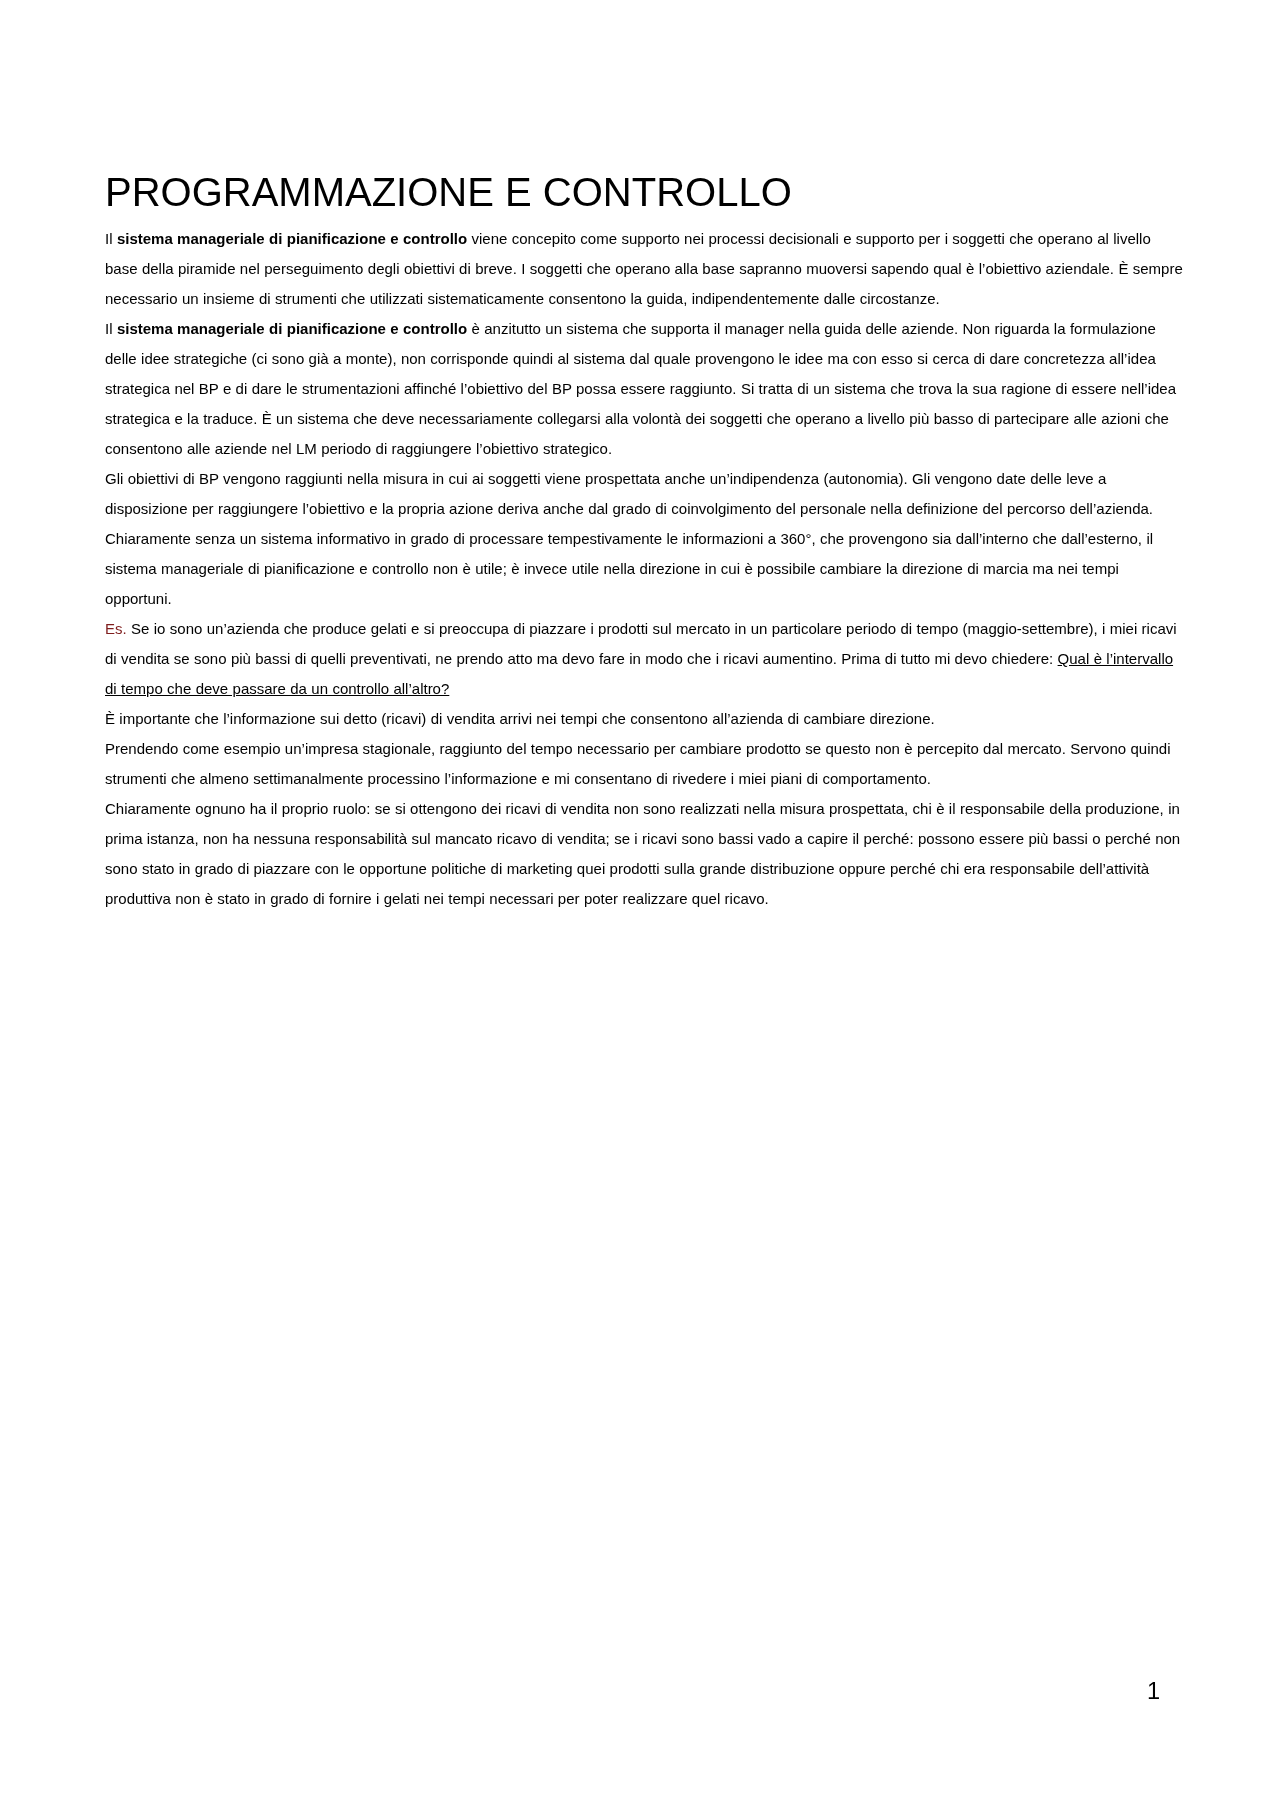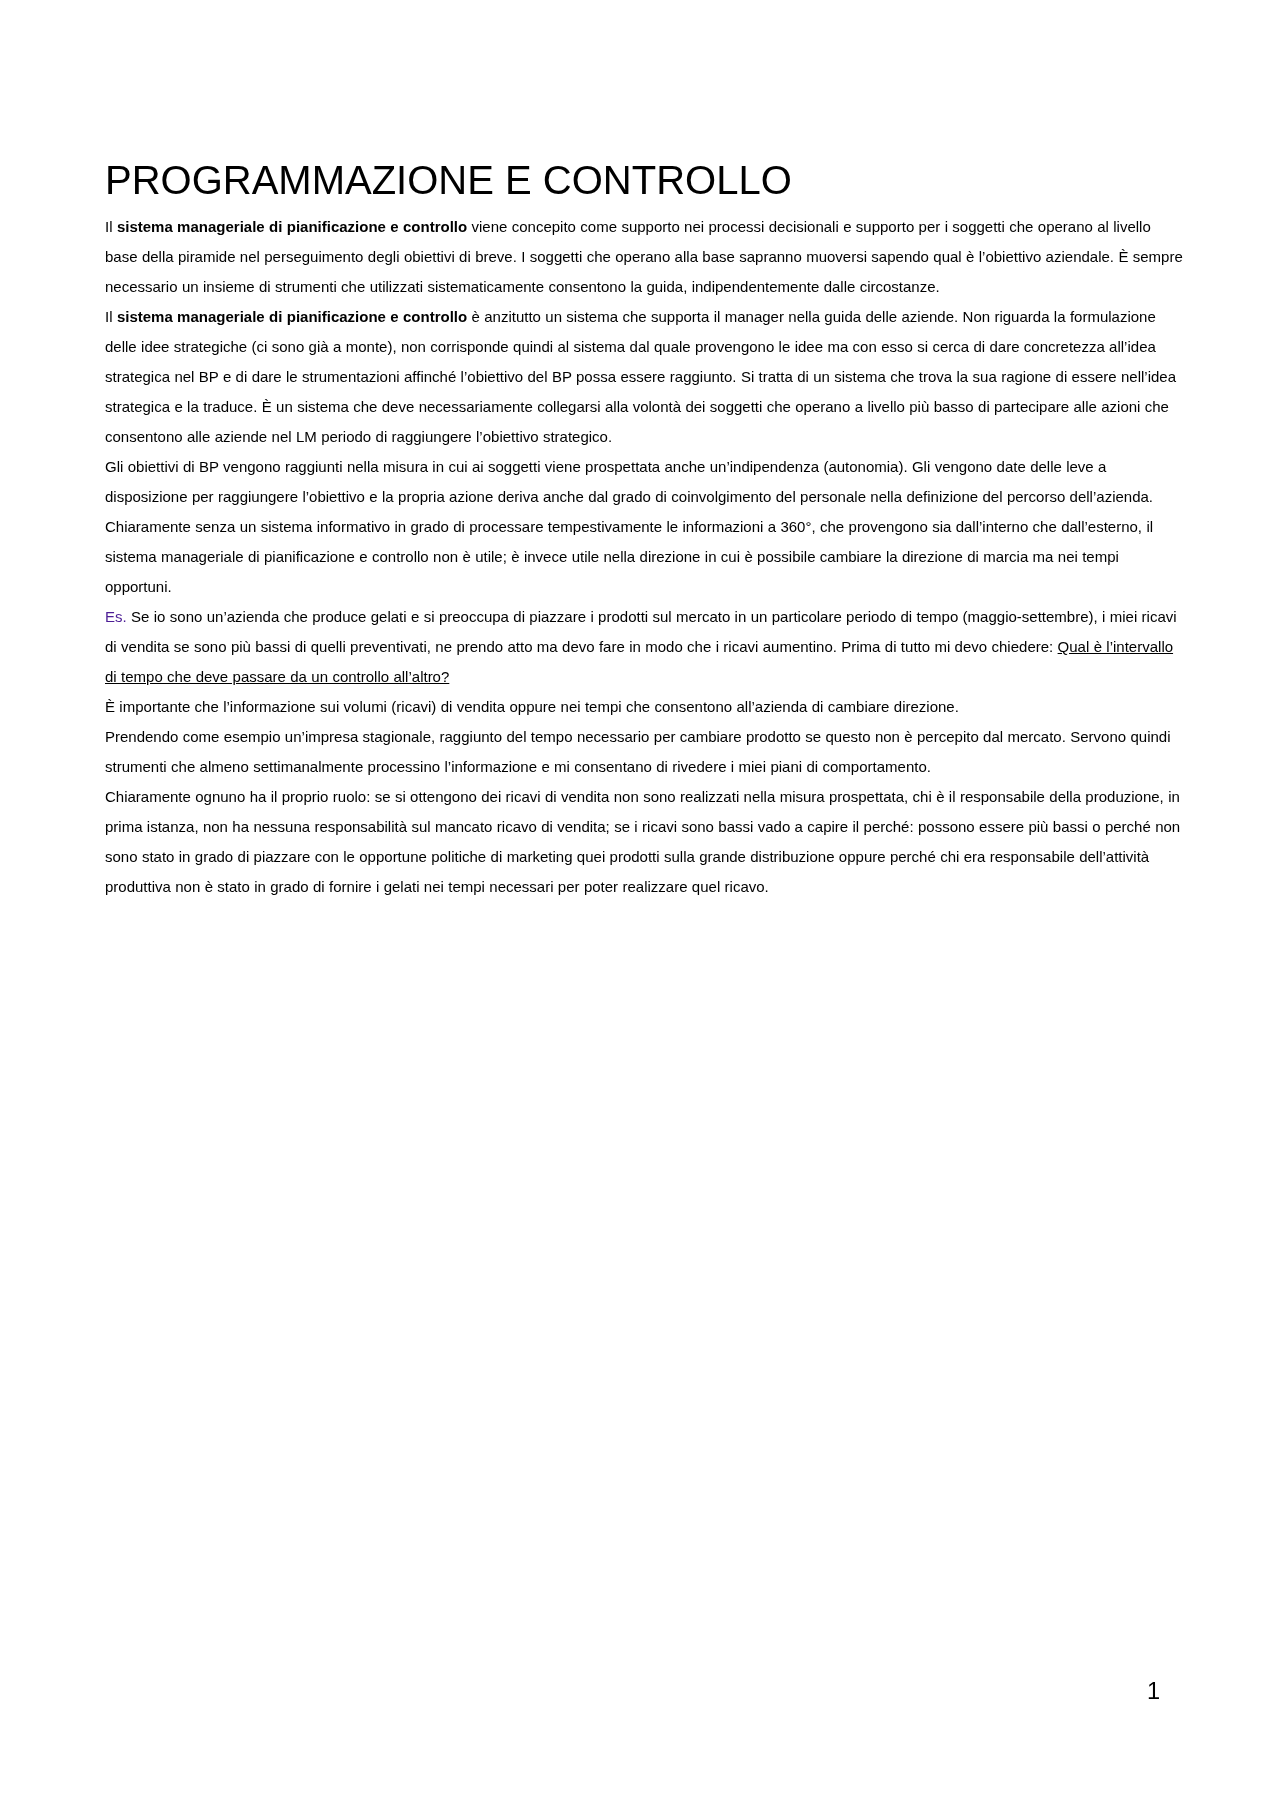--- a/index.html
+++ b/index.html
@@ -10,38 +10,39 @@
     color: #000000;
     font-family: "Liberation Sans", sans-serif;
     position: relative;
     overflow: hidden;
   }
   .page {
     position: absolute;
     inset: 0;
     padding: 157px 95px 8px 105px;
     box-sizing: border-box;
+    margin-top: 12px;
   }
   h1.doc-title {
     font-size: 40px;
     line-height: 46px;
     font-weight: 400;
     margin: 0 0 9px 0;
     color: #000000;
   }
   p.para {
     font-size: 15px;
     line-height: 30px;
     margin: 0;
     word-spacing: 0.2px;
   }
   .gap    { margin-top: 30px; }
   .gap-lg { margin-top: 36px; }
   .b   { font-weight: 700; }
-  .red { color: #4c1d95; }
+  .red { color: #7f1d1d; }
   .u   { text-decoration: underline; }
   .page-number {
     position: absolute;
     top: 1676px;
     left: 105px;
     right: 120px;
     text-align: right;
     font-size: 23.6px;
     line-height: 30px;
   }
@@ -56,21 +57,21 @@
   <p class="para"><span>Il </span><span class="b">sistema manageriale di pianificazione e controllo</span><span> viene concepito come supporto nei processi decisionali e supporto per i soggetti che operano al livello base della piramide nel perseguimento degli obiettivi di breve. I soggetti che operano alla base sapranno muoversi sapendo qual è l’obiettivo aziendale. È sempre necessario un insieme di strumenti che utilizzati sistematicamente consentono la guida, indipendentemente dalle circostanze.</span></p>
 
   <p class="para gap"><span>Il </span><span class="b">sistema manageriale di pianificazione e controllo</span><span> è anzitutto un sistema che supporta il manager nella guida delle aziende. Non riguarda la formulazione delle idee strategiche (ci sono già a monte), non corrisponde quindi al sistema dal quale provengono le idee ma con esso si cerca di dare concretezza all’idea strategica nel BP e di dare le strumentazioni affinché l’obiettivo del BP possa essere raggiunto. Si tratta di un sistema che trova la sua ragione di essere nell’idea strategica e la traduce. È un sistema che deve necessariamente collegarsi alla volontà dei soggetti che operano a livello più basso di partecipare alle azioni che consentono alle aziende nel LM periodo di raggiungere l’obiettivo strategico.</span></p>
 
   <p class="para"><span>Gli obiettivi di BP vengono raggiunti nella misura in cui ai soggetti viene prospettata anche un’indipendenza (autonomia). Gli vengono date delle leve a disposizione per raggiungere l’obiettivo e la propria azione deriva anche dal grado di coinvolgimento del personale nella definizione del percorso dell’azienda.</span></p>
 
   <p class="para"><span>Chiaramente senza un sistema informativo in grado di processare tempestivamente le informazioni a 360°, che provengono sia dall’interno che dall’esterno, il sistema manageriale di pianificazione e controllo non è utile; è invece utile nella direzione in cui è possibile cambiare la direzione di marcia ma nei tempi opportuni.</span></p>
 
   <p class="para gap"><span class="red">Es.</span><span> Se io sono un’azienda che produce gelati e si preoccupa di piazzare i prodotti sul mercato in un particolare periodo di tempo (maggio-settembre), i miei ricavi di vendita se sono più bassi di quelli preventivati, ne prendo atto ma devo fare in modo che i ricavi aumentino. Prima di tutto mi devo chiedere: </span><span class="u">Qual è l’intervallo di tempo che deve passare da un controllo all’altro?</span></p>
 
-  <p class="para gap-lg"><span>È importante che l’informazione sui volumi (ricavi) di vendita oppure nei tempi che consentono all’azienda di cambiare direzione.</span></p>
+  <p class="para gap-lg"><span>È importante che l’informazione sui detto (ricavi) di vendita arrivi nei tempi che consentono all’azienda di cambiare direzione.</span></p>
 
   <p class="para"><span>Prendendo come esempio un’impresa stagionale, raggiunto del tempo necessario per cambiare prodotto se questo non è percepito dal mercato. Servono quindi strumenti che almeno settimanalmente processino l’informazione e mi consentano di rivedere i miei piani di comportamento.</span></p>
 
   <p class="para"><span>Chiaramente ognuno ha il proprio ruolo: se si ottengono dei ricavi di vendita non sono realizzati nella misura prospettata, chi è il responsabile della produzione, in prima istanza, non ha nessuna responsabilità sul mancato ricavo di vendita; se i ricavi sono bassi vado a capire il perché: possono essere più bassi o perché non sono stato in grado di piazzare con le opportune politiche di marketing quei prodotti sulla grande distribuzione oppure perché chi era responsabile dell’attività produttiva non è stato in grado di fornire i gelati nei tempi necessari per poter realizzare quel ricavo.</span></p>
 
 
 </div>
 
 <div class="page-number">1</div>
 

